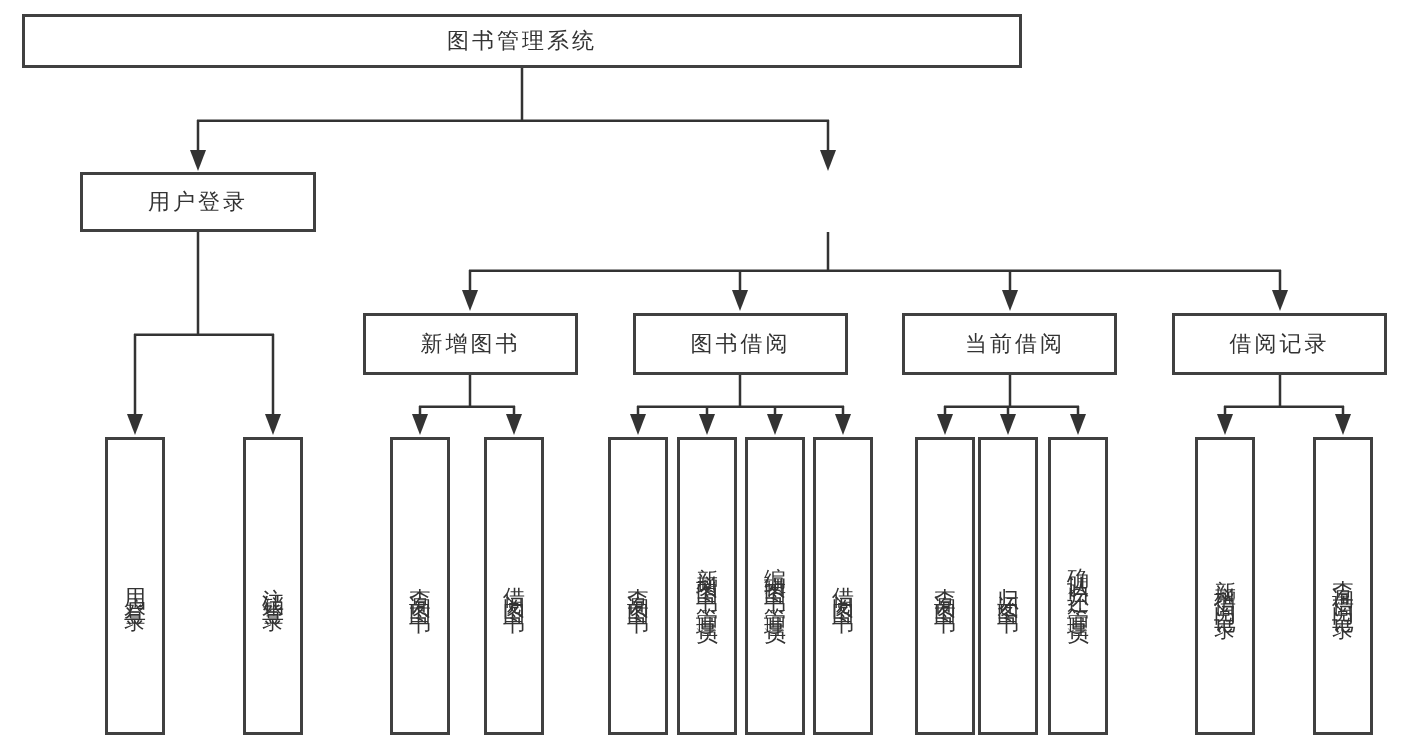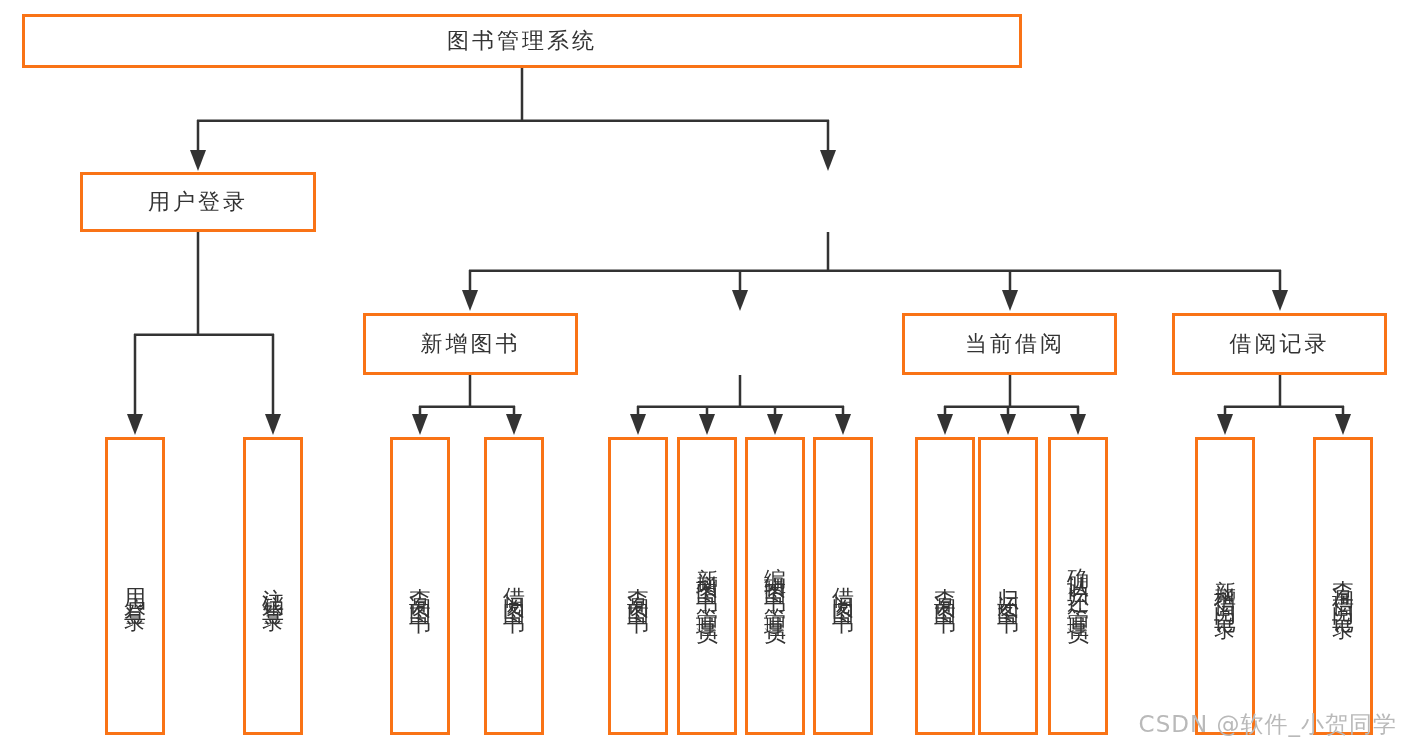--- a/index.html
+++ b/index.html
@@ -12,21 +12,21 @@
     overflow: hidden;
   }
   .connectors {
     position: absolute;
     left: 0; top: 0;
     width: 1405px; height: 747px;
   }
   .box {
     position: absolute;
     box-sizing: border-box;
-    border: 3px solid #f97316;
+    border: 3px solid #404040;
     background: #ffffff;
     display: flex;
     align-items: center;
     justify-content: center;
     color: #333333;
   }
   .box.h span {
     font-size: 22px;
     letter-spacing: 3px;
     white-space: nowrap;
@@ -93,20 +93,23 @@
     <span>图书管理系统</span>
   </div>
 
   <div class="box h" style="left:80px; top:172px; width:236px; height:60px;">
     <span>用户登录</span>
   </div>
 
   <div class="box h" style="left:363px; top:313px; width:215px; height:62px;">
     <span>新增图书</span>
   </div>
+  <div class="box h" style="left:633px; top:313px; width:215px; height:62px;">
+    <span>图书借阅</span>
+  </div>
   <div class="box h" style="left:902px; top:313px; width:215px; height:62px;padding-left:11px;">
     <span>当前借阅</span>
   </div>
   <div class="box h" style="left:1172px; top:313px; width:215px; height:62px;">
     <span>借阅记录</span>
   </div>
 
   <div class="box v" style="left:105px; top:437px; width:60px; height:298px;">
     <span>用户登录</span>
   </div>
@@ -144,15 +147,14 @@
     <span>确认归还（管理员）</span>
   </div>
 
   <div class="box v" style="left:1195px; top:437px; width:60px; height:298px;">
     <span>新增借阅记录</span>
   </div>
   <div class="box v" style="left:1313px; top:437px; width:60px; height:298px;">
     <span>查询借阅记录</span>
   </div>
 
-  <div class="watermark">CSDN @软件_小贺同学</div>
 
 </div>
 
 </body></html>

